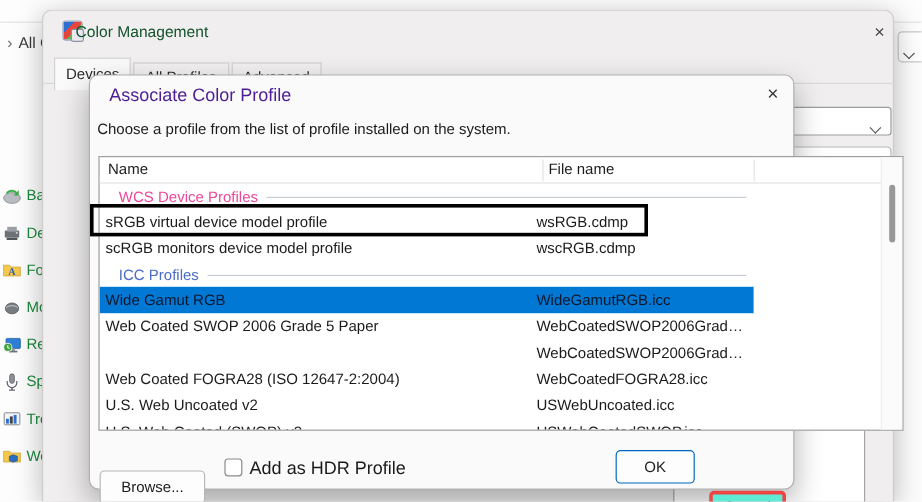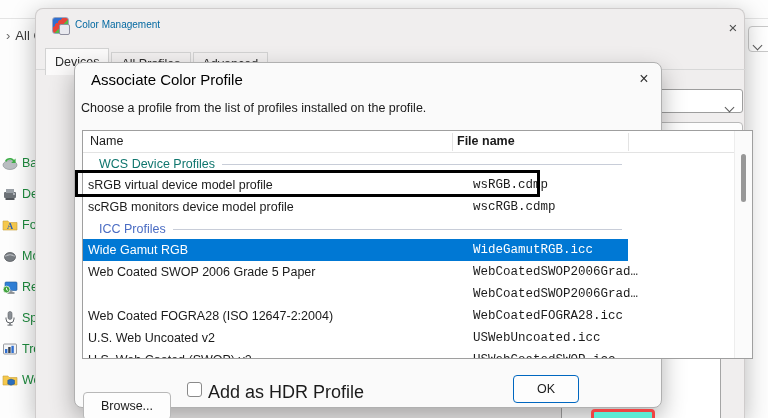--- a/index.html
+++ b/index.html
@@ -24,21 +24,21 @@
   .bg-partial-s { left:743px; top:270px; font-size:12.5px; color:#1d8a3d; }
   .bg-items { left:2px; top:152px; width:36px; overflow:hidden; }
   .bg-item { display:flex; align-items:center; height:22px; margin-bottom:9px; cursor:pointer; }
   .bg-item .lbl { font-size:12.5px; color:#1d8a3d; margin-left:4px; white-space:nowrap; }
   .cpicon { width:16px; height:16px; flex:0 0 16px; }
 
   
   .cm-window { left:35px; top:8px; width:710px; height:410px;
     background:#f0eeee; border:1px solid #cfcccc; border-bottom:none;
     border-radius:8px 8px 0 0; box-shadow:0 6px 24px rgba(0,0,0,.28); }
-  .cm-title { position:absolute; left:39px; top:10px; font-size:10px; color:#0369a1; }
+  .cm-title { position:absolute; left:27px; top:10px; font-size:13px; color:#14532d; }
   .cm-appicon { position:absolute; left:16px; top:8px; width:17px; height:17px;
     background:linear-gradient(135deg,#2f6fd0 0 30%,#e5453a 30% 55%,#58b947 55% 78%,#e9c437 78% 100%);
     border-radius:3px; border:1px solid #9aa6c0; }
   .cm-appicon::after { content:""; position:absolute; right:-2px; bottom:-2px; width:9px; height:9px;
     background:#e9e9ef; border:1px solid #8f8f9f; border-radius:2px; }
   .cm-close { position:absolute; left:683px; top:6px; width:28px; height:24px;
     display:flex; align-items:center; justify-content:center;
     font-size:15px; color:#4e4e4e; cursor:pointer; }
   .tabs { position:absolute; left:9px; top:39px; display:flex; align-items:flex-end; }
   .tab { font-size:12.5px; color:#2b2b2b; padding:4px 9px 4px 9px; background:#f1efef;
@@ -52,55 +52,55 @@
   .cm-identify { position:absolute; left:520px; top:113px; width:187px; height:27px;
     background:#fdfdfd; border:1px solid #b8b8b8; border-radius:4px;
     font-size:12.5px; color:#1b1b1b; display:flex; align-items:center; justify-content:center; cursor:pointer; }
   .cm-listbox { position:absolute; left:525px; top:211px; width:160px; height:200px;
     background:#fff; border:1px solid #a5a5a5; }
 
   
   .dlg { left:74px; top:62px; width:588px; height:346px; background:#fafafa;
     border:1px solid #b0b0b0; border-radius:8px;
     box-shadow:0 10px 24px rgba(0,0,0,.30); z-index:5; }
-  .dlg-title { position:absolute; left:16px; top:8px; font-size:15px; color:#000000; }
+  .dlg-title { position:absolute; left:16px; top:8px; font-size:15px; color:#4c1d95; }
   .dlg-close { position:absolute; left:556px; top:3px; width:26px; height:26px;
     display:flex; align-items:center; justify-content:center;
     font-size:16px; color:#333; cursor:pointer; }
   .dlg-instruction { position:absolute; left:6px; top:38px; font-size:12.5px; color:#1b1b1b; }
 
   .listbox { position:absolute; left:7px; top:67px; width:671px; height:229px;
     background:#fff; border:1px solid #9f9f9f; overflow:hidden; }
   .lv-header { position:relative; height:22px; border-bottom:1px solid #e3e3e3; }
   .lv-header .h { position:absolute; top:3px; font-size:12.5px; color:#1b1b1b; cursor:pointer; }
   .lv-header .h1 { left:7px; }
-  .lv-header .h2 { left:374px;font-weight:bold; }
+  .lv-header .h2 { left:374px; }
   .lv-header .hdiv { position:absolute; top:2px; width:1px; height:18px; background:#e3e3e3; }
   .lv-rows { position:absolute; left:0; top:22px; width:545px; }
   .lv-group { display:flex; align-items:center; height:21px; padding-left:16px;
     font-size:12.5px; }
   .lv-group .rule { flex:1; height:1px; margin:1px 6px 0 7px; background:#c8cdd8; }
   .lv-row { position:relative; height:22px; font-size:12.5px; cursor:pointer; }
   .lv-row .nm { position:absolute; left:5px; top:4px; white-space:nowrap; }
-  .lv-row .fn { position:absolute; left:390px; top:4px; white-space:nowrap;font-family:Liberation Mono, monospace; }
-  .lv-row.sel { color:#ffffff; }
+  .lv-row .fn { position:absolute; left:364px; top:4px; white-space:nowrap; }
+  .lv-row.sel { color:#0f172a; }
   .scroll-strip { position:absolute; right:0; top:0; width:18px; height:229px;
     background:#fbfbfb; border-left:1px solid #ededed; }
   .scroll-thumb { position:absolute; left:6px; top:23px; width:5px; height:48px;
     background:#989898; border-radius:3px; cursor:pointer; }
 
   .annotation-rect { left:75px; top:170px; width:465px; height:27px;
     border:3px solid #000; z-index:8; pointer-events:none; }
 
   .dlg-browse { position:absolute; left:8px; top:312px; width:88px; height:28px;
     background:#fdfdfd; border:1px solid #b8b8b8; border-radius:4px;
     font-size:12.5px; display:flex; align-items:center; justify-content:center; cursor:pointer;margin-top:17px; }
   .dlg-check { position:absolute; left:112px; top:319px; width:15px; height:15px;
     background:#fff; border:1px solid #8a8a8a; border-radius:3px; cursor:pointer; }
-  .dlg-checklbl { position:absolute; left:133px; top:319px; font-size:18px; cursor:pointer; }
+  .dlg-checklbl { position:absolute; left:133px; top:319px; font-size:15px; cursor:pointer; }
   .dlg-ok { position:absolute; left:438px; top:312px; width:66px; height:28px;
     background:#fdfdfd; border:1px solid #0067c0; border-radius:4px;
     font-size:12.5px; display:flex; align-items:center; justify-content:center; cursor:pointer; }
   .dlg-cancel { position:absolute; left:516px; top:312px; width:64px; height:28px;
     background:#5eead4; border:3px solid #ef4444; border-radius:4px;
     font-size:12.5px; display:flex; align-items:center; justify-content:center; cursor:pointer;margin-top:34px; }
 </style>
 </head>
 <body>
 
@@ -204,32 +204,32 @@
   </div>
   <div class="cm-identify">Identify monitors</div>
   <div class="cm-listbox"></div>
 </div>
 
 <div class="abs dlg">
   <div class="dlg-title">Associate Color Profile</div>
   <div class="dlg-close">
     <span>×</span>
   </div>
-  <div class="dlg-instruction">Choose a profile from the list of profiles installed on the profile.</div>
+  <div class="dlg-instruction">Choose a profile from the list of profile installed on the system.</div>
 
   <div class="listbox">
     <div class="lv-header">
       <span class="h h1">Name</span>
       <span class="h h2">File name</span>
       <span class="hdiv" style="left:369px"></span>
       <span class="hdiv" style="left:545px"></span>
     </div>
 
     <div class="lv-rows">
-      <div class="lv-group" style="color:#0f766e">
+      <div class="lv-group" style="color:#ec4899">
         <span>WCS Device Profiles</span>
         <span class="rule"></span>
       </div>
       <div class="lv-row">
         <span class="nm">sRGB virtual device model profile</span>
         <span class="fn">wsRGB.cdmp</span>
       </div>
       <div class="lv-row">
         <span class="nm">scRGB monitors device model profile</span>
         <span class="fn">wscRGB.cdmp</span>

